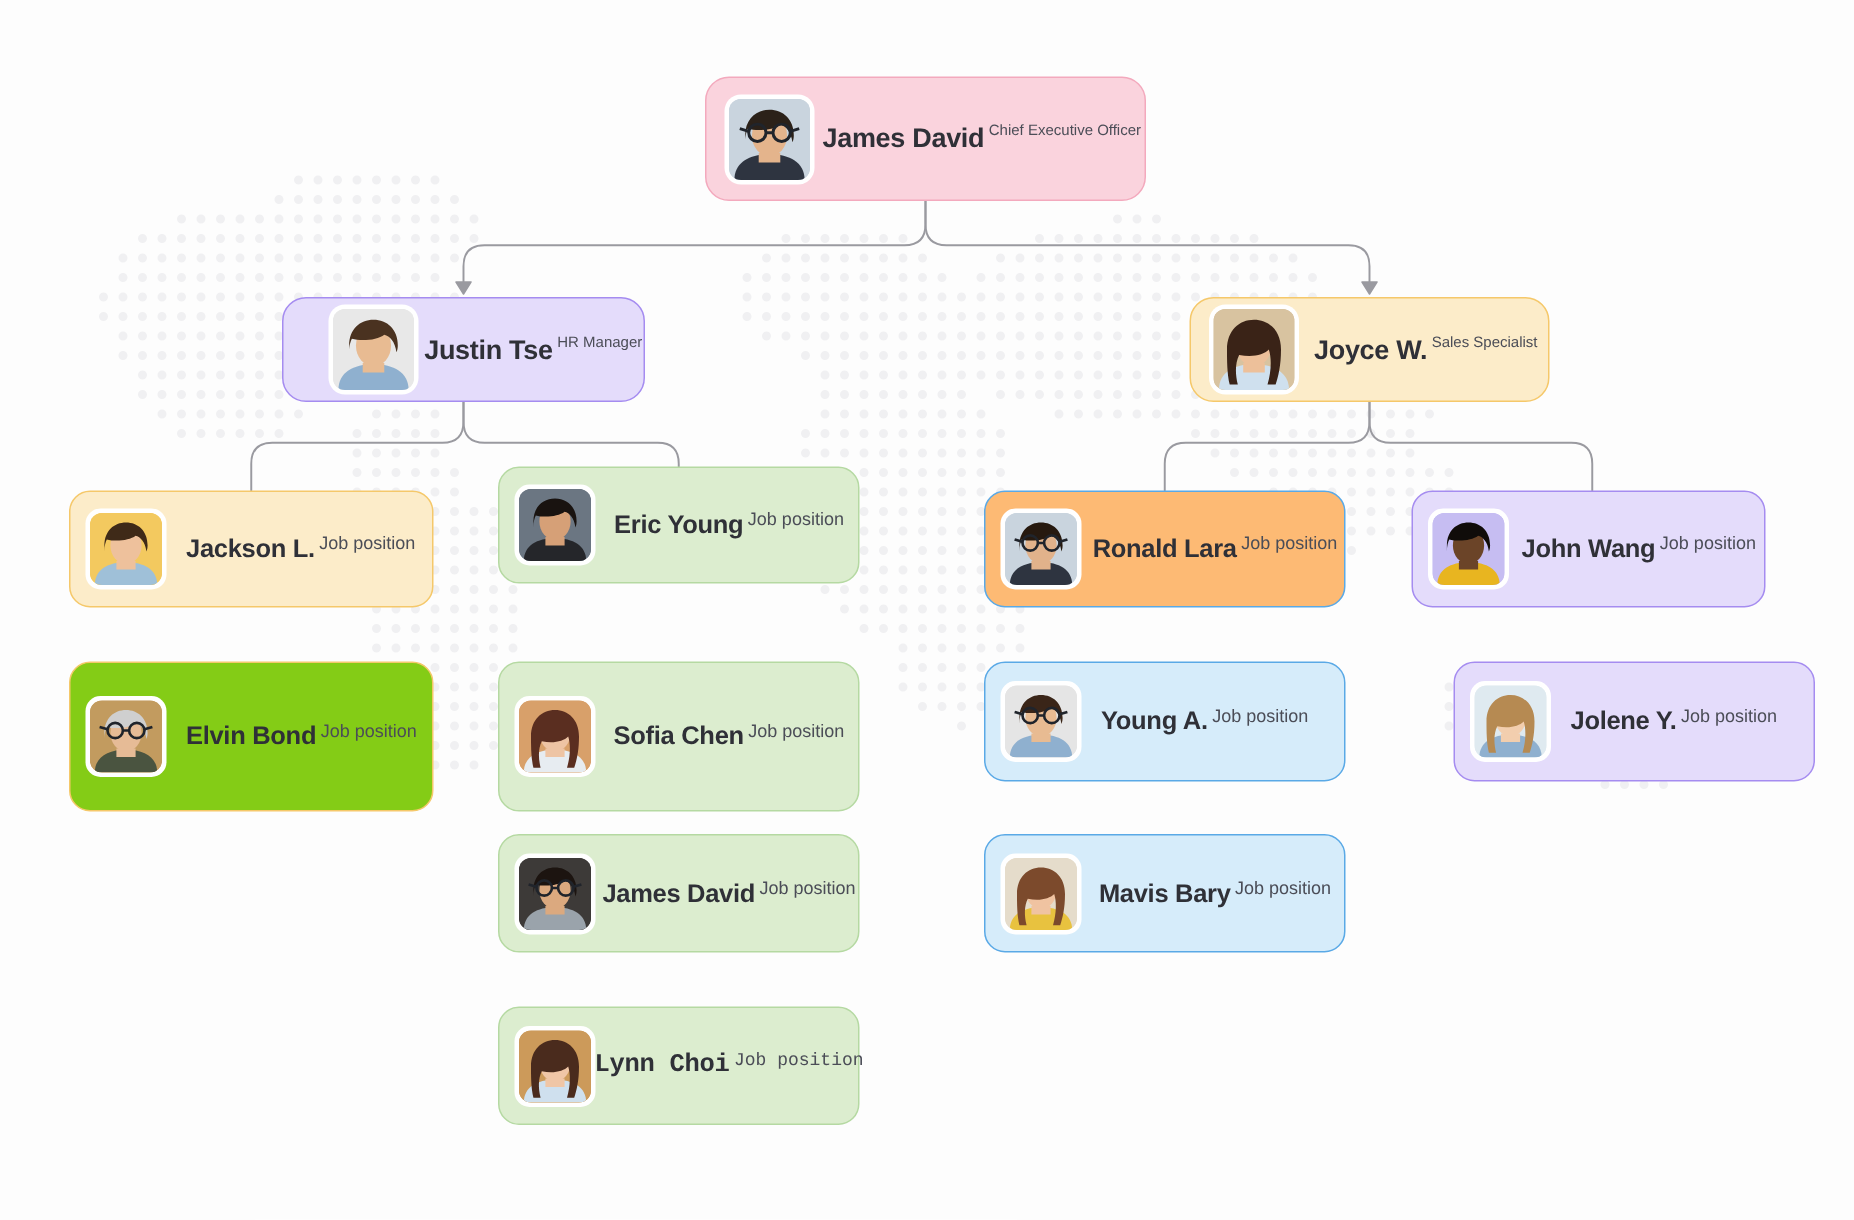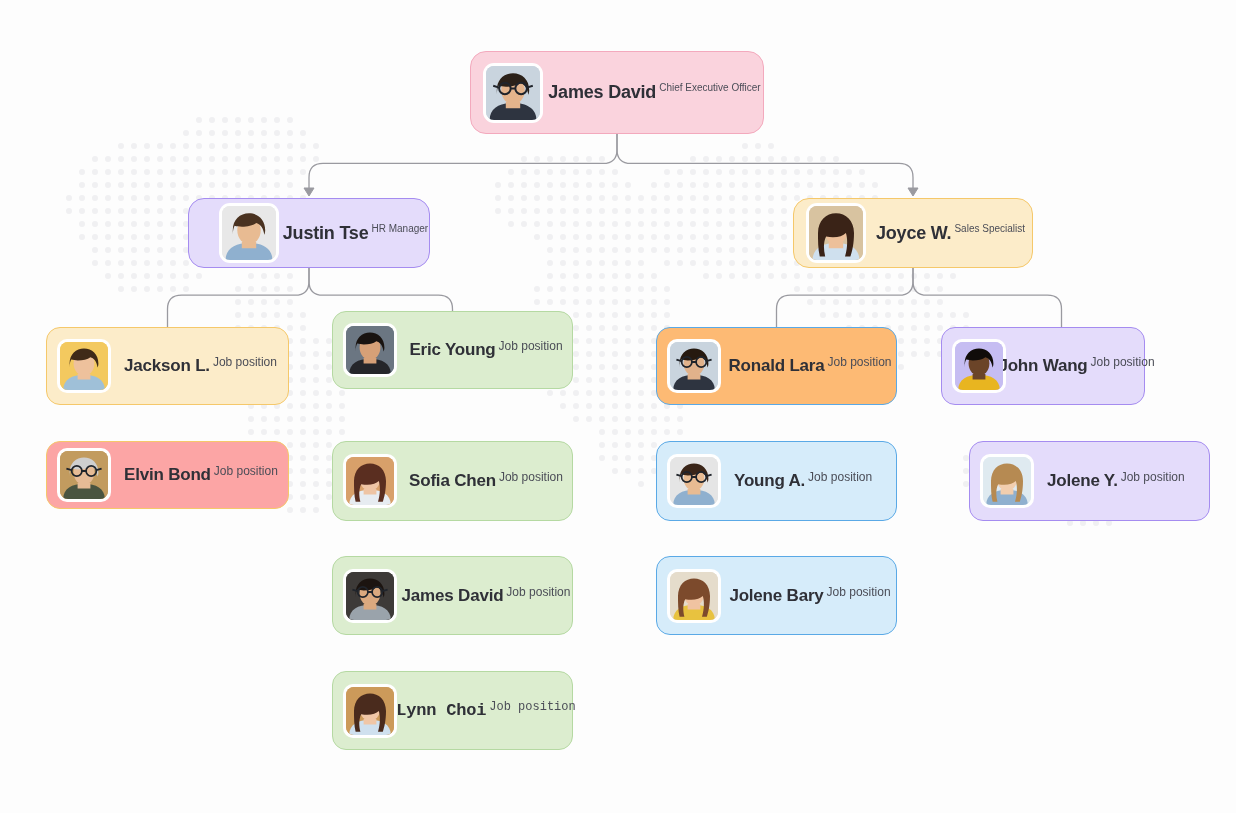--- a/index.html
+++ b/index.html
@@ -191,21 +191,21 @@
             <path d="M22 40h16v7H22z" fill="#eec19c"></path>
             <path d="M12 27c0-12 8-19 18-19s18 7 18 19c0 3-1 5-1 5-1-8-5-12-9-13-5 4-17 5-24 3-1 2-2 5-2 10 0 0-0-2-0-5z" fill="#3f2a18"></path>
           </svg>
         </div>
       </div>
       <div class="meta">
         <div class="name">Jackson L.</div>
         <div class="role">Job position</div>
       </div>
     </div>
-    <div class="card" style="left: 46px; top: 441px; width: 243px; height: 68px; background: #fca5a5; border-color: rgb(245, 200, 106);">
+    <div class="card" style="left: 46px; top: 441px; width: 243px; height: 100px; background: #84cc16; border-color: rgb(245, 200, 106);">
       <div class="avatar">
         <div class="photo" style="background:#c29b5f">
           <svg viewBox="0 0 60 60" preserveAspectRatio="xMidYMid slice">
             <rect width="60" height="60" fill="#c29b5f"></rect>
             <path d="M4 60c0-13 11-19 26-19s26 6 26 19z" fill="#4a5440"></path>
             <ellipse cx="30" cy="27" rx="13" ry="15.5" fill="#e6bb96"></ellipse>
             <path d="M22 40h16v7H22z" fill="#e6bb96"></path>
             <path d="M12 27c0-12 8-19 18-19s18 7 18 19c0 3-1 5-1 5-1-8-5-12-9-13-5 4-17 5-24 3-1 2-2 5-2 10 0 0-0-2-0-5z" fill="#cfcfcf"></path>
             <g stroke="#20242b" stroke-width="2.2" fill="none">
               <circle cx="21" cy="25" r="6.4"></circle>
@@ -232,21 +232,21 @@
             <path d="M22 40h16v7H22z" fill="#d6a077"></path>
             <path d="M12 27c0-12 8-19 18-19s18 7 18 19c0 3-1 5-1 5-1-8-5-12-9-13-5 4-17 5-24 3-1 2-2 5-2 10 0 0-0-2-0-5z" fill="#191310"></path>
           </svg>
         </div>
       </div>
       <div class="meta">
         <div class="name">Eric Young</div>
         <div class="role">Job position</div>
       </div>
     </div>
-    <div class="card" style="left: 332px; top: 441px; width: 241px; height: 80px; background: rgb(220, 237, 207); border-color: rgb(181, 217, 162);">
+    <div class="card" style="left: 332px; top: 441px; width: 241px; height: 100px; background: rgb(220, 237, 207); border-color: rgb(181, 217, 162);">
       <div class="avatar">
         <div class="photo" style="background:#d8a06a">
           <svg viewBox="0 0 60 60" preserveAspectRatio="xMidYMid slice">
             <rect width="60" height="60" fill="#d8a06a"></rect>
             <path d="M4 60c0-13 11-19 26-19s26 6 26 19z" fill="#e7ecf1"></path>
             <ellipse cx="30" cy="27" rx="13" ry="15.5" fill="#eec4a4"></ellipse>
             <path d="M22 40h16v7H22z" fill="#eec4a4"></path>
             <path d="M10 30c0-14 9-22 20-22s20 8 20 22c0 12-2 20-4 26h-6c3-10 3-20 1-26-4 4-12 6-22 4-3 6-3 14-1 22h-6c-2-8-2-18-2-26z" fill="#5a2e20"></path>
           </svg>
         </div>
@@ -351,25 +351,25 @@
           <svg viewBox="0 0 60 60" preserveAspectRatio="xMidYMid slice">
             <rect width="60" height="60" fill="#e5dccb"></rect>
             <path d="M4 60c0-13 11-19 26-19s26 6 26 19z" fill="#e8c23f"></path>
             <ellipse cx="30" cy="27" rx="13" ry="15.5" fill="#f0c3a1"></ellipse>
             <path d="M22 40h16v7H22z" fill="#f0c3a1"></path>
             <path d="M10 30c0-14 9-22 20-22s20 8 20 22c0 12-2 20-4 26h-6c3-10 3-20 1-26-4 4-12 6-22 4-3 6-3 14-1 22h-6c-2-8-2-18-2-26z" fill="#7c4a2c"></path>
           </svg>
         </div>
       </div>
       <div class="meta">
-        <div class="name">Jolene Bary</div>
-        <div class="role">Job position</div>
-      </div>
-    </div>
-    <div class="card" style="left: 941px; top: 327px; width: 204px; height: 78px; background: rgb(228, 220, 251); border-color: rgb(165, 140, 240);">
+        <div class="name">Mavis Bary</div>
+        <div class="role">Job position</div>
+      </div>
+    </div>
+    <div class="card" style="left: 941px; top: 327px; width: 236px; height: 78px; background: rgb(228, 220, 251); border-color: rgb(165, 140, 240);">
       <div class="avatar">
         <div class="photo" style="background:#c6bdf2">
           <svg viewBox="0 0 60 60" preserveAspectRatio="xMidYMid slice">
             <rect width="60" height="60" fill="#c6bdf2"></rect>
             <path d="M4 60c0-13 11-19 26-19s26 6 26 19z" fill="#e8b520"></path>
             <ellipse cx="30" cy="27" rx="13" ry="15.5" fill="#6b4428"></ellipse>
             <path d="M22 40h16v7H22z" fill="#6b4428"></path>
             <path d="M12 27c0-12 8-19 18-19s18 7 18 19c0 3-1 5-1 5-1-8-5-12-9-13-5 4-17 5-24 3-1 2-2 5-2 10 0 0-0-2-0-5z" fill="#100c0a"></path>
           </svg>
         </div>

